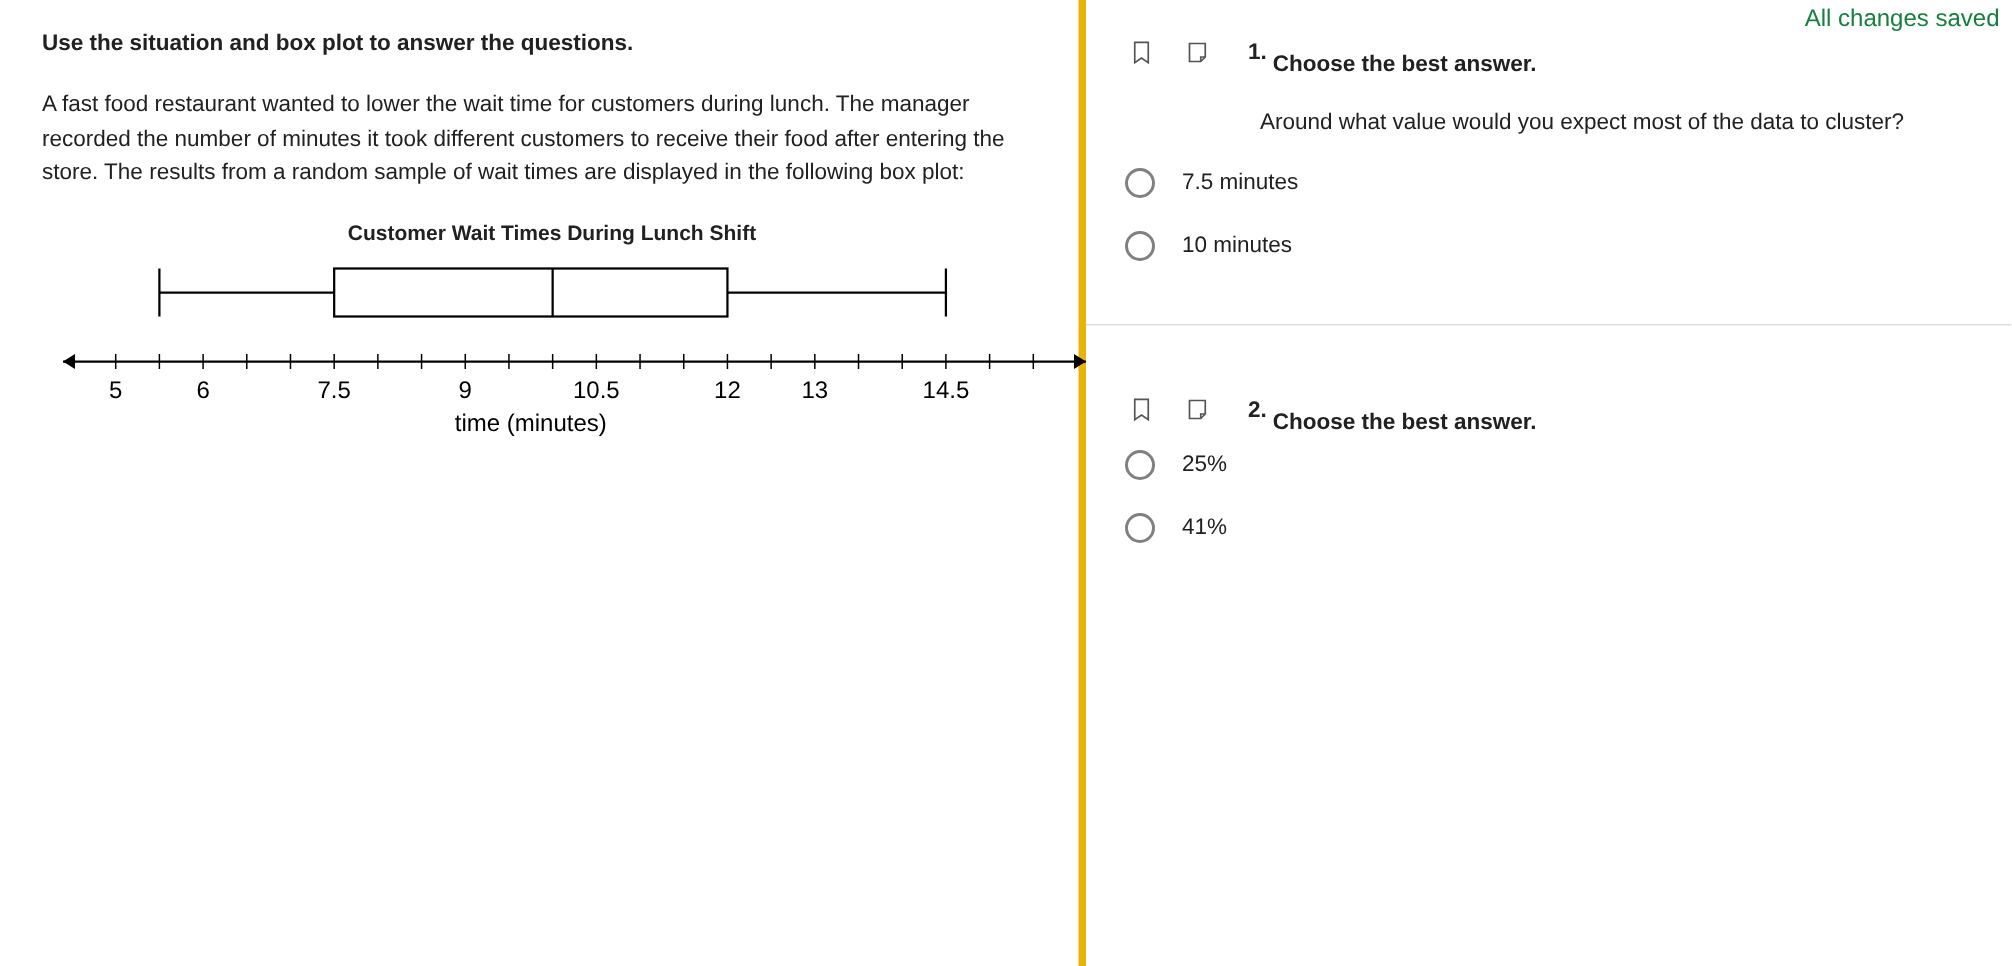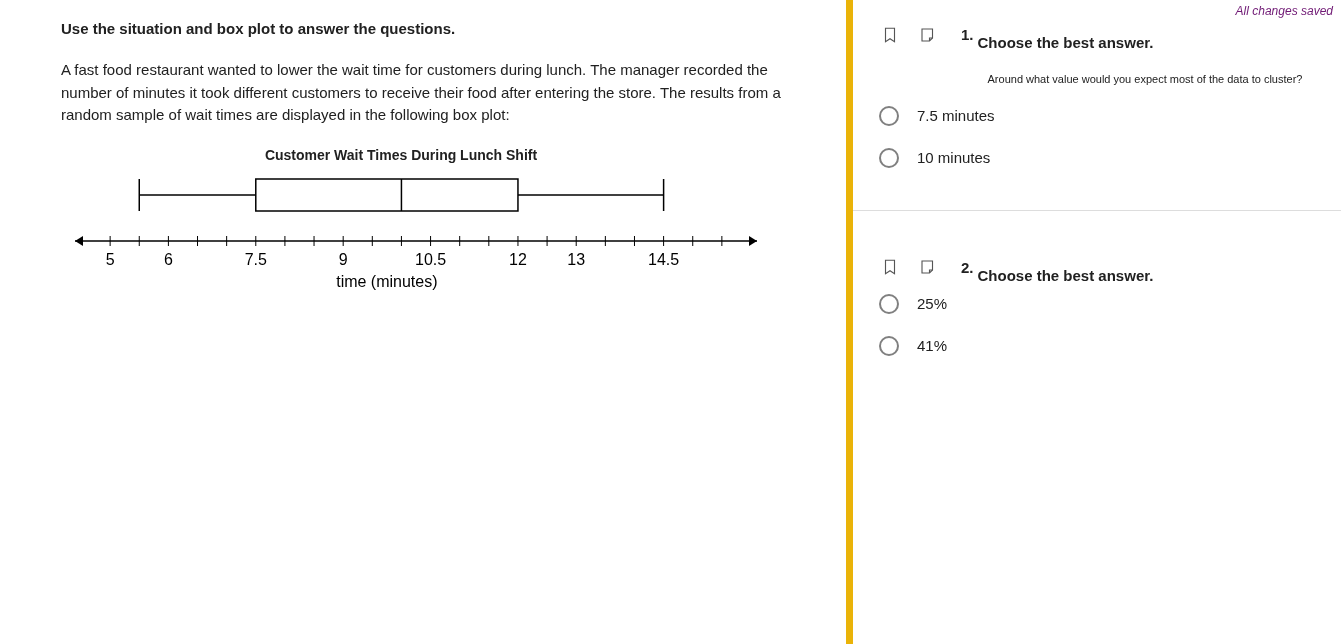--- a/index.html
+++ b/index.html
@@ -1,32 +1,32 @@
 <!DOCTYPE html>
 <html><head>
 <meta charset="utf-8">
 <style>
 * { box-sizing: border-box; margin: 0; padding: 0; }
 body { font-family: Arial, Helvetica, sans-serif; font-size: 14px; color: #212121; background: #fff; width: 1341px; height: 644px; overflow: hidden; }
 .container { display: flex; height: 100%; }
-.left-panel { width: 820px; border-right: 7px solid #eab308; padding: 20px 28px; margin-left: 33px; }
+.left-panel { width: 724px; border-right: 5px solid #eab308; padding: 20px 28px; }
 .right-panel { flex: 1; padding: 8px 0 0 0; position: relative; }
-.saved-text { position: absolute; top: 4px; right: 8px; font-size: 12px; font-style: italic; color: #701a75; }
+.saved-text { position: absolute; top: 4px; right: 8px; font-size: 16px; color: #15803d; }
 .instruction { font-weight: bold; font-size: 15px; margin-bottom: 22px; }
 .paragraph { font-size: 15px; line-height: 1.5; margin-bottom: 20px; }
 .chart-area { margin-top: 12px; }
 .chart-title { font-weight: bold; font-size: 14px; text-align: center; margin-left: 200px; margin-bottom: 6px; display: block; width: 280px; }
 .boxplot-svg { display: block; }
 .question-block { padding: 10px 0 20px 0; border-bottom: 1px solid #ddd; }
 .question-block:last-child { border-bottom: none; }
 .q-header { display: flex; align-items: center; padding: 0 26px 10px 26px; }
 .bookmark-icon, .note-icon { cursor: pointer; }
 .q-number { font-weight: bold; font-size: 15px; margin-left: 6px; }
 .q-title { font-weight: bold; font-size: 15px; margin-left: 4px; margin-top: 16px; }
-.q-prompt { font-size: 11px; padding: 10px 20px 18px 116px; line-height: 1.5; text-align: center; }
+.q-prompt { font-size: 15px; padding: 10px 20px 18px 116px; line-height: 1.5; }
 .options { padding-left: 26px; }
 .option-row { display: flex; align-items: center; margin-bottom: 22px; cursor: pointer; text-align: right; }
 .radio-circle { width: 20px; height: 20px; border: 2px solid #808080; border-radius: 50%; margin-right: 18px; flex-shrink: 0; }
 .option-label { font-size: 15px; }
 .icon-wrap { width: 22px; height: 22px; display: flex; align-items: center; justify-content: center; margin-right: 16px; }
 svg.icon { width: 18px; height: 18px; stroke: #555; fill: none; stroke-width: 1.5; }
 </style>
 </head>
 <body>
 

